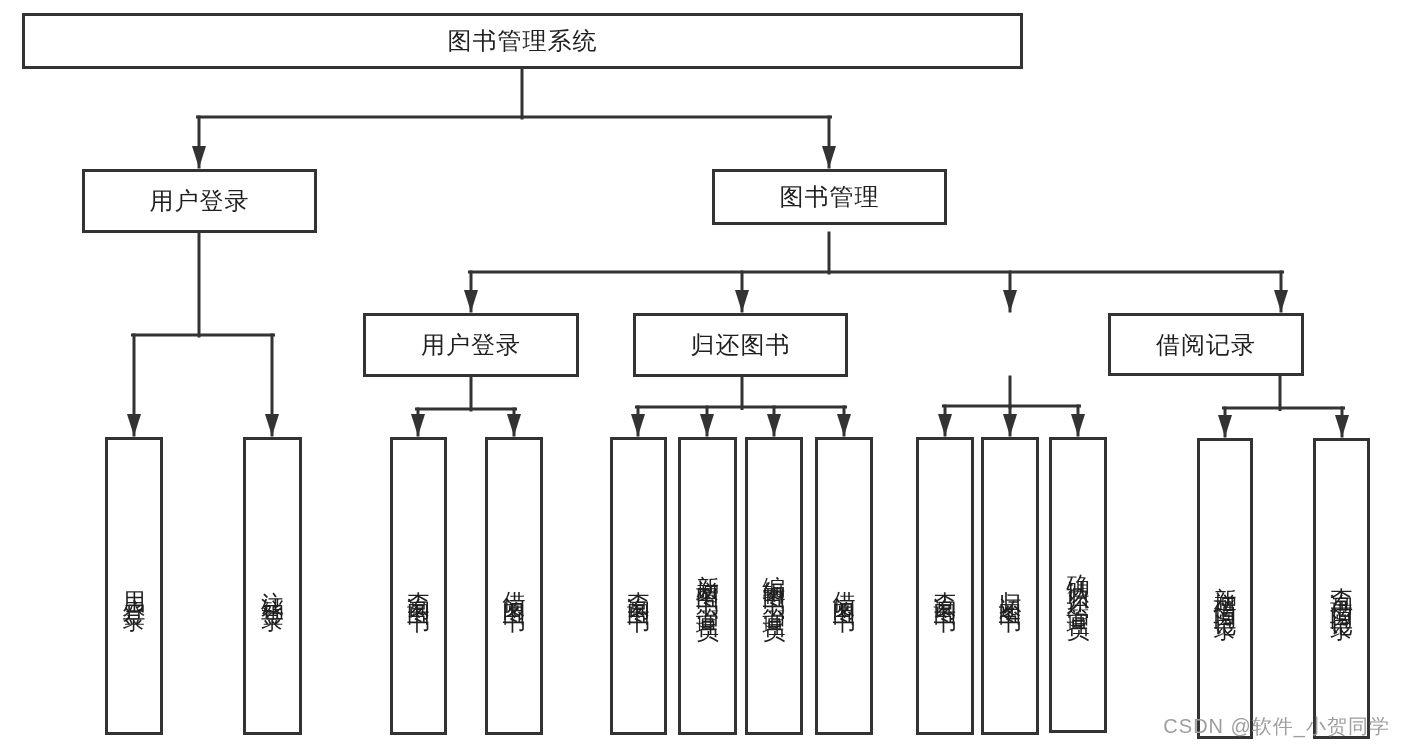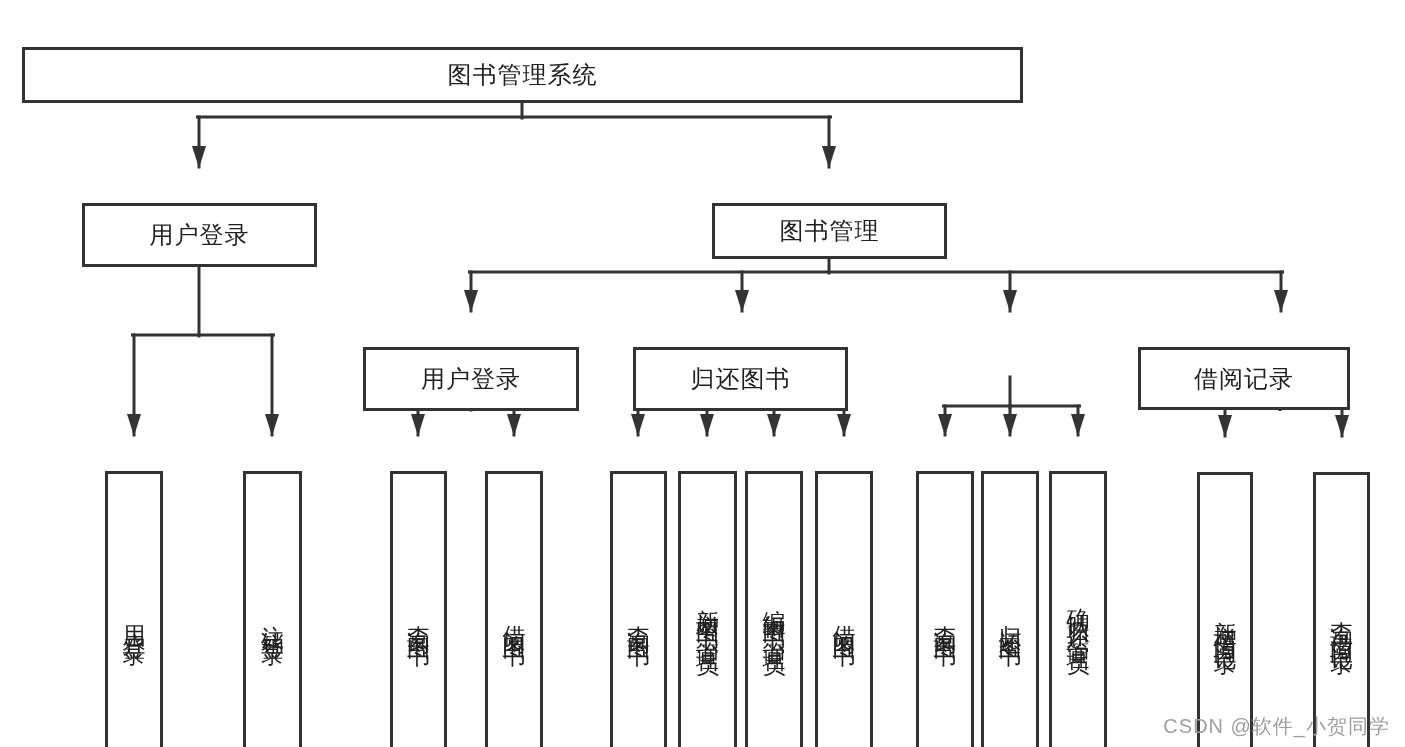--- a/index.html
+++ b/index.html
@@ -27,21 +27,20 @@
   .node{
     position:absolute;
     box-sizing:border-box;
     border:3px solid var(--border);
     background:var(--bg);
     color:var(--text);
     display:flex;
     align-items:center;
     justify-content:center;
     z-index:1;
-    margin-top:34px;
   }
   .node.h{
     font-size:24px;
     letter-spacing:1px;
     white-space:nowrap;
   }
   .node.v{
     font-size:23px;
     writing-mode:vertical-lr;
     text-orientation:mixed;
@@ -126,21 +125,21 @@
     </g>
   </svg>
 
   <div class="node h" style="left:22px;top:13px;width:1001px;height:56px">图书管理系统</div>
 
   <div class="node h" style="left:82px;top:169px;width:235px;height:64px">用户登录</div>
   <div class="node h" style="left:712px;top:169px;width:235px;height:56px">图书管理</div>
 
   <div class="node h" style="left:363px;top:313px;width:216px;height:64px">用户登录</div>
   <div class="node h" style="left:633px;top:313px;width:215px;height:64px">归还图书</div>
-  <div class="node h" style="left:1138px;top:313px;width:212px;height:63px">借阅记录</div>
+  <div class="node h" style="left:1108px;top:313px;width:196px;height:63px">借阅记录</div>
 
   <div class="node v" style="left:105px;top:437px;width:58px;height:298px">用户登录</div>
   <div class="node v" style="left:243px;top:437px;width:59px;height:298px">注销登录</div>
 
   <div class="node v" style="left:390px;top:437px;width:57px;height:298px">查询图书</div>
   <div class="node v" style="left:485px;top:437px;width:58px;height:298px">借阅图书</div>
 
   <div class="node v" style="left:610px;top:437px;width:57px;height:298px">查询图书</div>
   <div class="node v" style="left:678px;top:437px;width:59px;height:298px">新增图书（管理员）</div>
   <div class="node v" style="left:745px;top:437px;width:58px;height:298px">编辑图书（管理员）</div>

